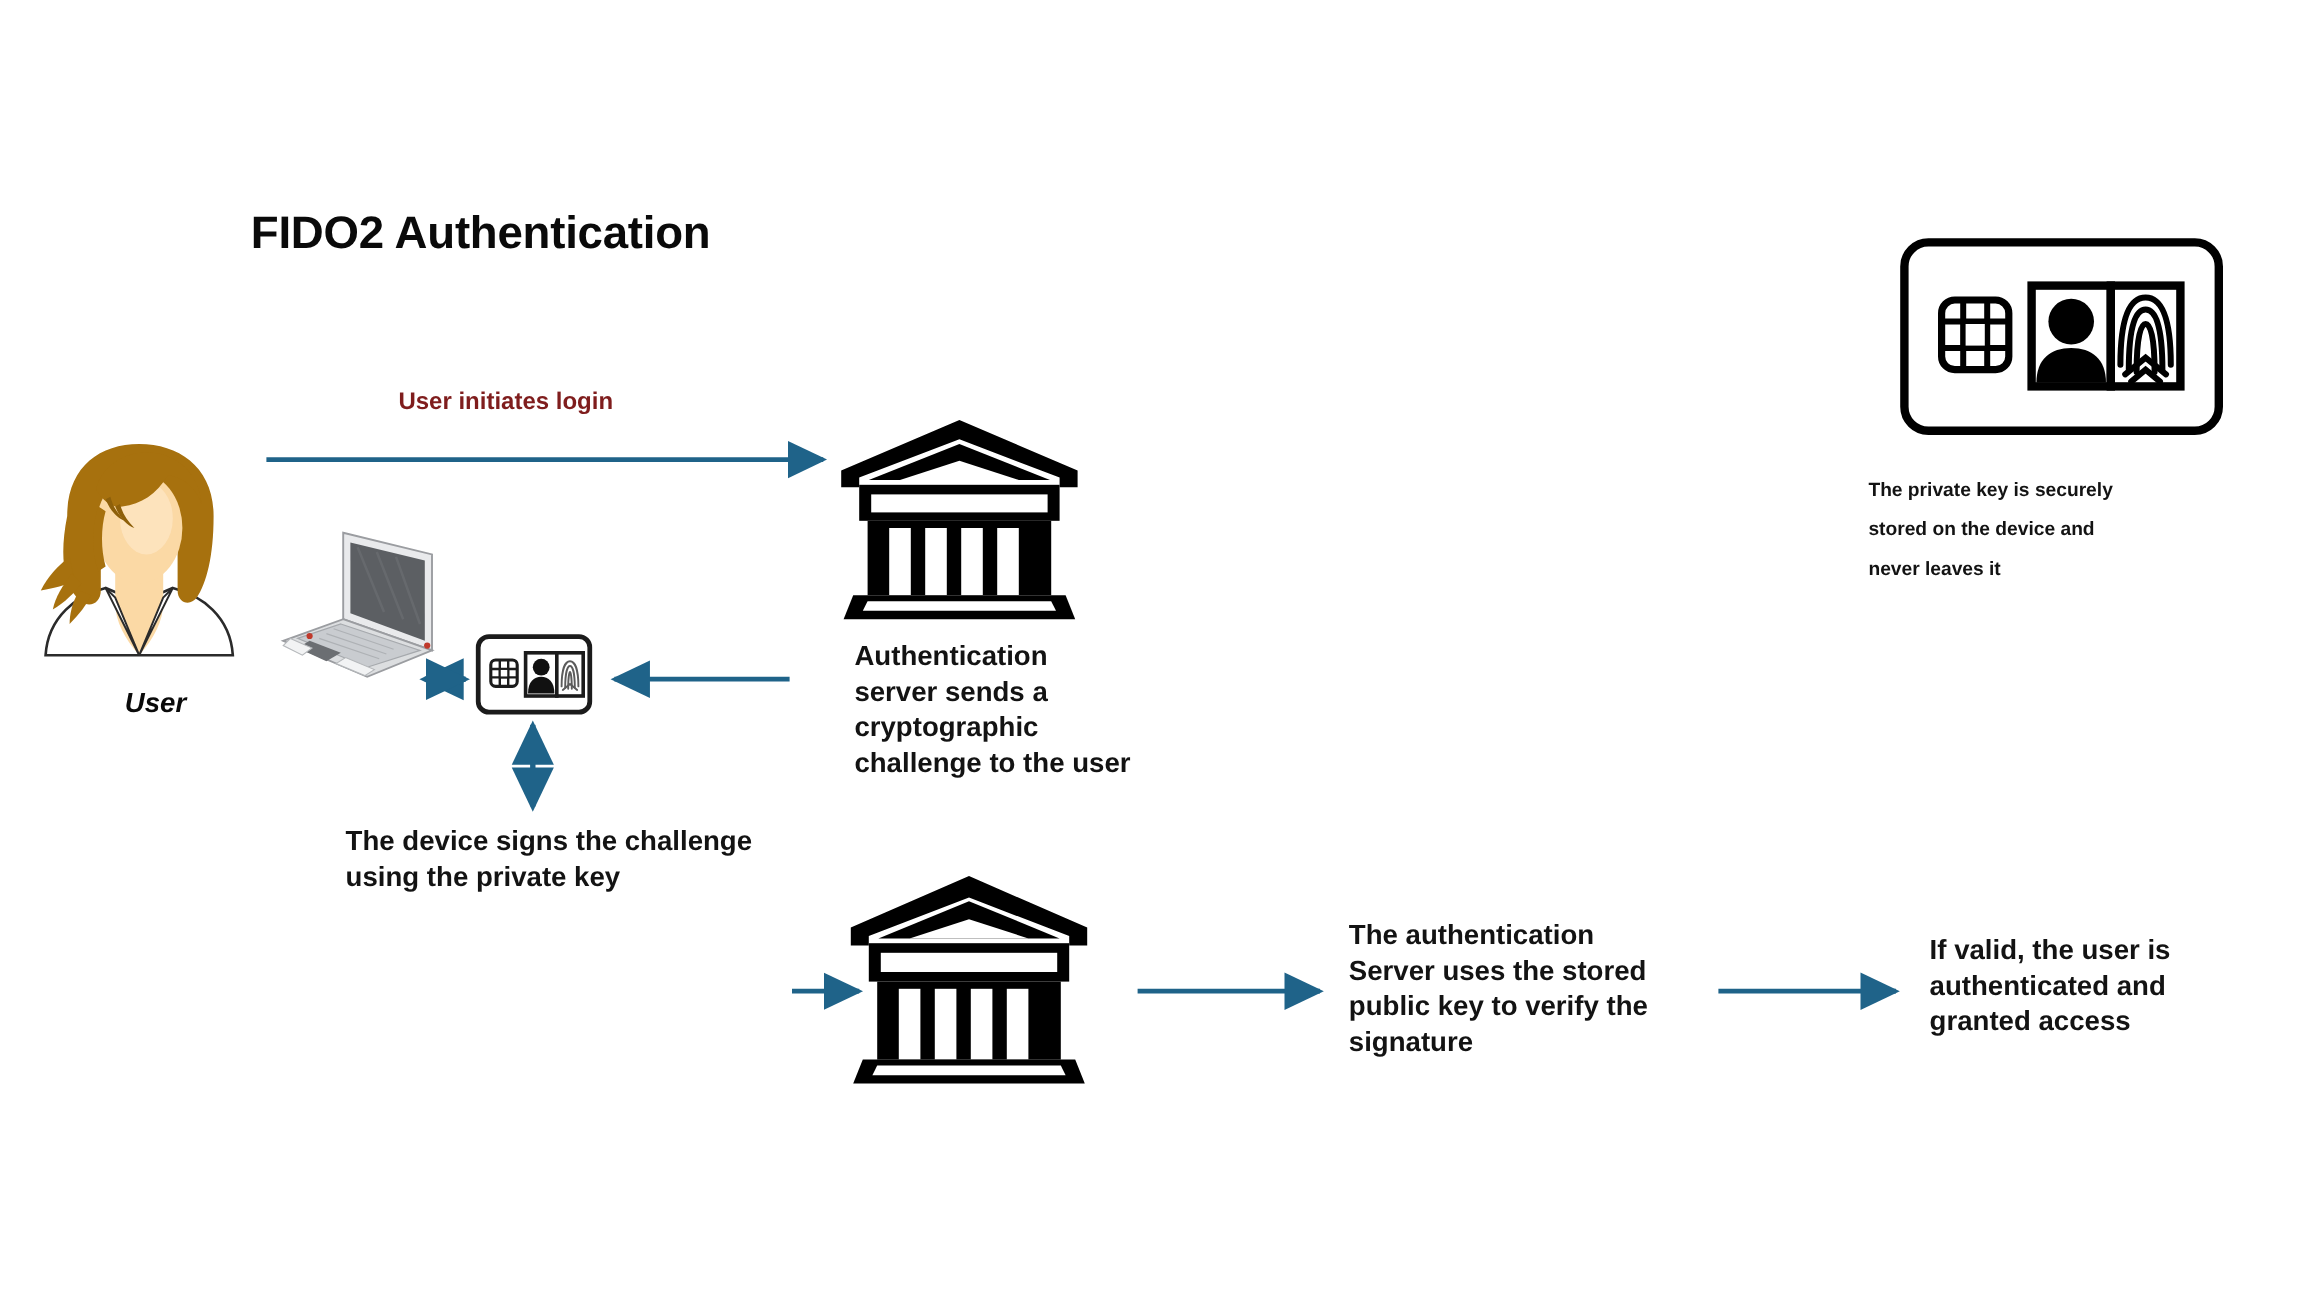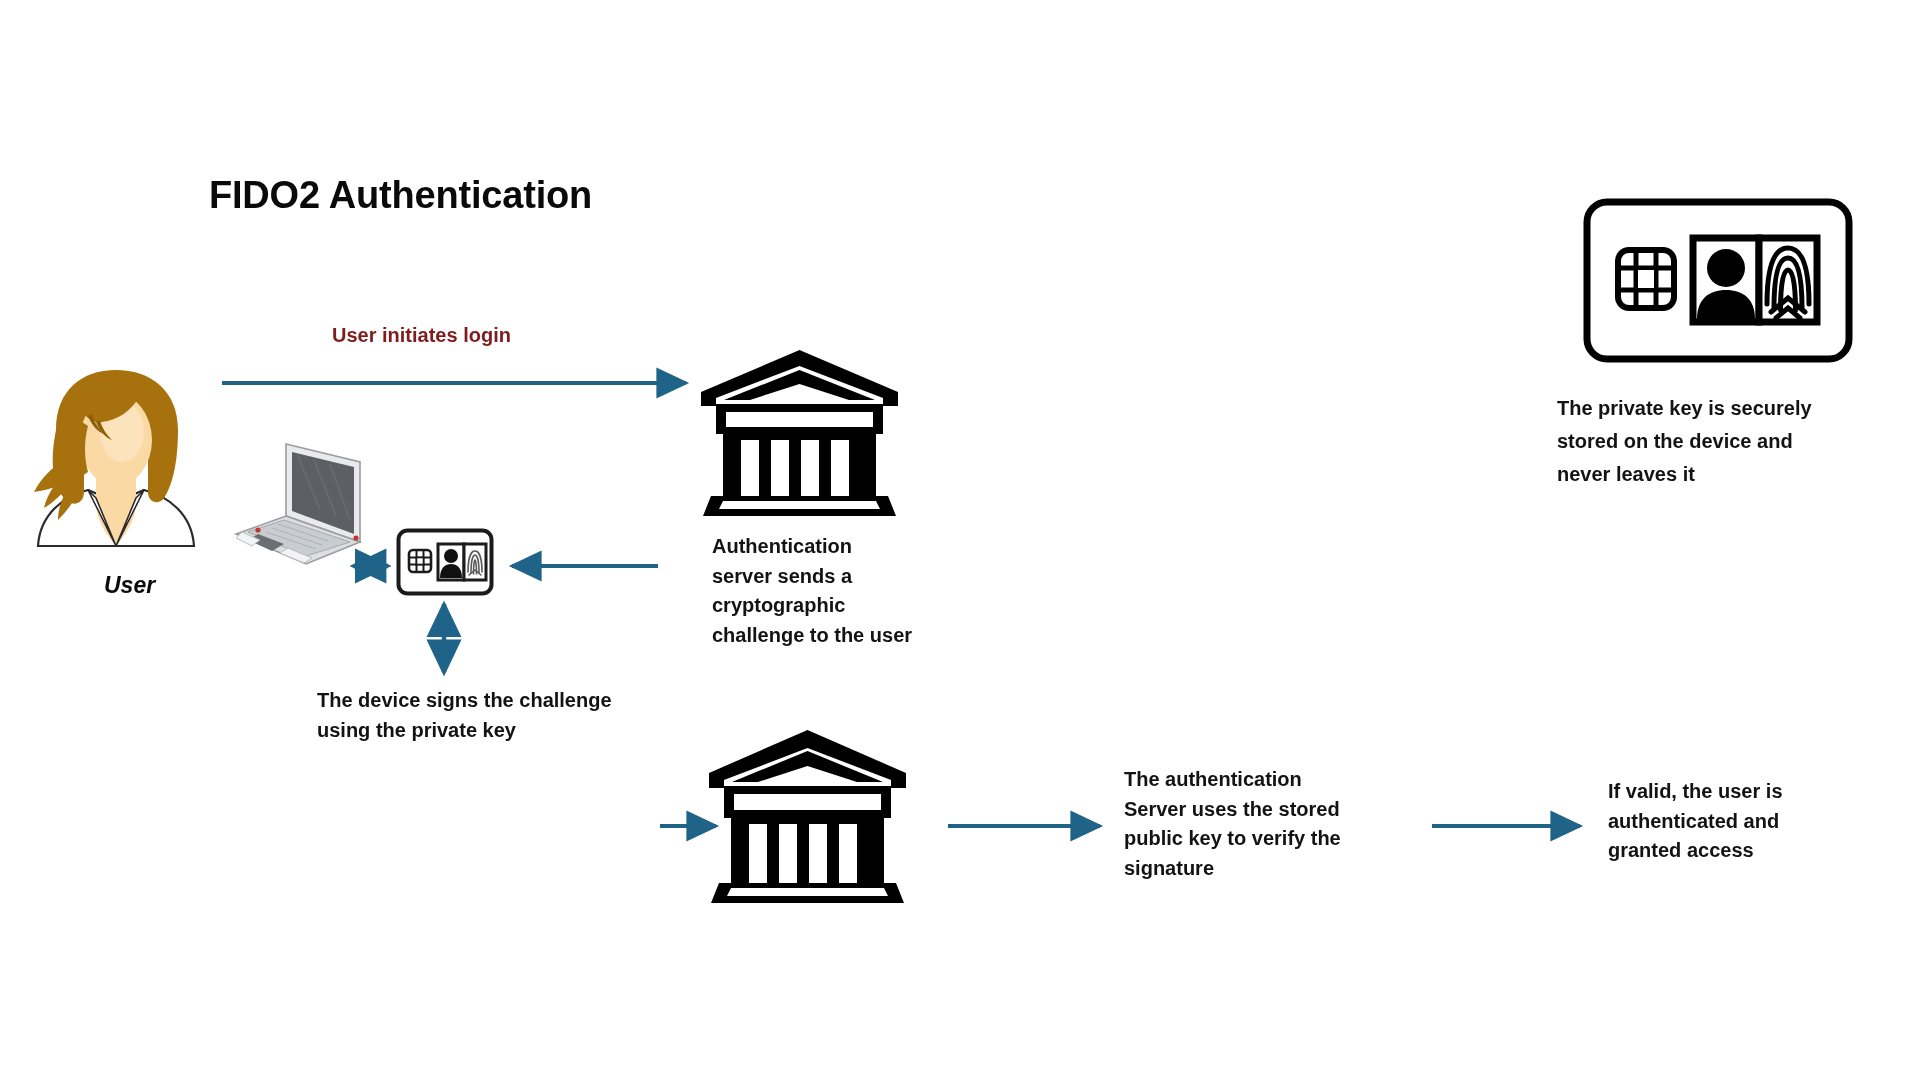--- a/index.html
+++ b/index.html
@@ -24,38 +24,38 @@
     left: 209px; top: 174px;
     font-size: 38px;
     font-weight: bold;
     color: #0a0a0a;
     letter-spacing: -0.2px;
     white-space: nowrap;
   }
 
   
   .note {
-    font-size: 20px;
+    font-size: 23px;
     font-weight: bold;
     color: #131313;
     line-height: 29.5px;
     white-space: pre-line;
   }
   .note-lg {
-    font-size: 20px;
+    font-size: 16px;
     font-weight: bold;
     color: #131313;
     line-height: 33px;
     white-space: pre-line;
   }
 
   #label-user-initiates { left: 332px; top: 324px; font-size: 20px; font-weight: bold; color: #7f1d1d; white-space: nowrap; }
   #label-user          { left: 104px;  top: 572px; font-size: 23px; font-weight: bold; color: #0a0a0a; font-style: italic; }
   #note-challenge      { left: 712px; top: 532px; width: 270px; }
-  #note-device-signs   { left: 288px; top: 686px; width: 360px; margin-left: 29px; }
+  #note-device-signs   { left: 288px; top: 686px; width: 360px; }
   #note-signed         { left: 288px; top: 782px; width: 370px; }
   #note-verify         { left: 1124px;top: 765px; width: 270px; }
   #note-valid          { left: 1608px;top: 777px; width: 240px; }
   #note-private-key    { left: 1557px;top: 392px; width: 340px; }
 
   
   .arrow-svg { overflow: visible; }
 
   
   #user-avatar { left: 26px; top: 368px; width: 180px; height: 180px; }

